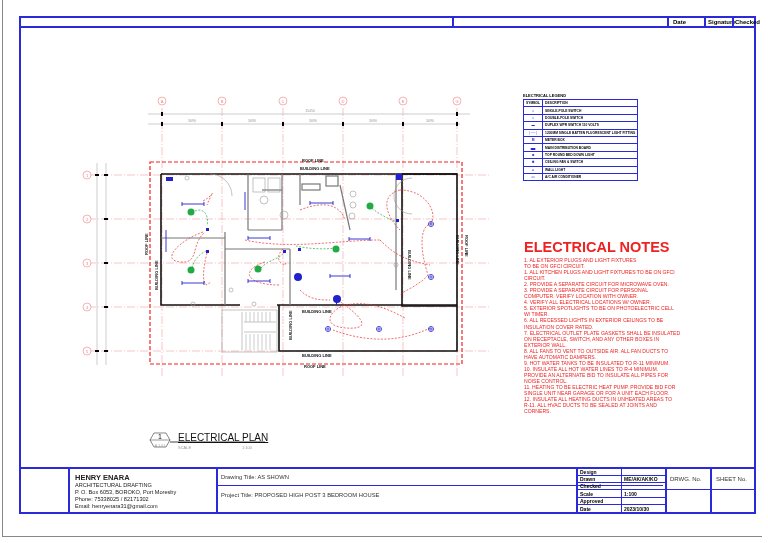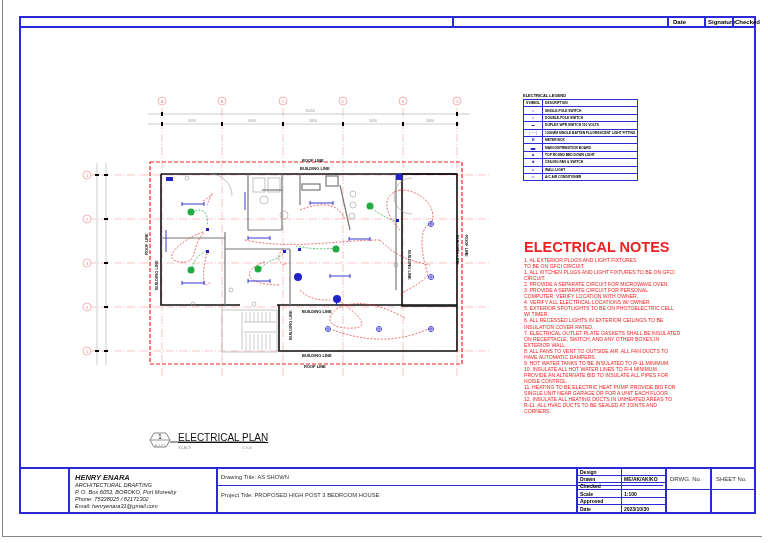--- a/index.html
+++ b/index.html
@@ -21,21 +21,21 @@
   .notes{position:absolute;left:524px;top:240px;width:170px;color:#ee2222;}
   .notes-title{font-size:14.5px;font-weight:bold;line-height:15px;margin-bottom:2px;}
   .notes-body{font-size:5.1px;line-height:6.05px;}
   .notes-body div{margin:0;}
   .plan-title{position:absolute;left:178px;top:432px;font-size:10px;color:#111;text-decoration:underline;}
   .plan-scale-l{position:absolute;left:178px;top:445px;font-size:4px;color:#999;}
   .plan-scale-r{position:absolute;left:242px;top:445px;font-size:4px;color:#999;}
   .hex-num{position:absolute;left:155px;top:433px;font-size:7px;color:#111;width:10px;text-align:center;}
   .hex-ref{position:absolute;left:150px;top:444px;font-size:3.5px;color:#999;width:20px;text-align:center;}
   .tb-line{position:absolute;background:#2a2ad8;}
-  .firm{position:absolute;left:75px;top:473px;font-size:5.6px;color:#222;line-height:7px;font-style:italic;}
+  .firm{position:absolute;left:75px;top:473px;font-size:5.6px;color:#222;line-height:7px;}
   .firm .name{font-size:7.5px;font-weight:bold;line-height:9px;}
   .tb-text{position:absolute;font-size:5.8px;color:#333;}
   .tb-small{position:absolute;font-size:5px;font-weight:bold;color:#000;}
   .tb-hdr{position:absolute;font-size:6px;color:#333;}
   .tiny-grey{font-size:3.5px;fill:#999;font-family:"Liberation Sans",sans-serif;}
   .line-label{font-size:4px;font-weight:bold;fill:#111;font-family:"Liberation Sans",sans-serif;}
 </style>
 </head>
 <body>
 

